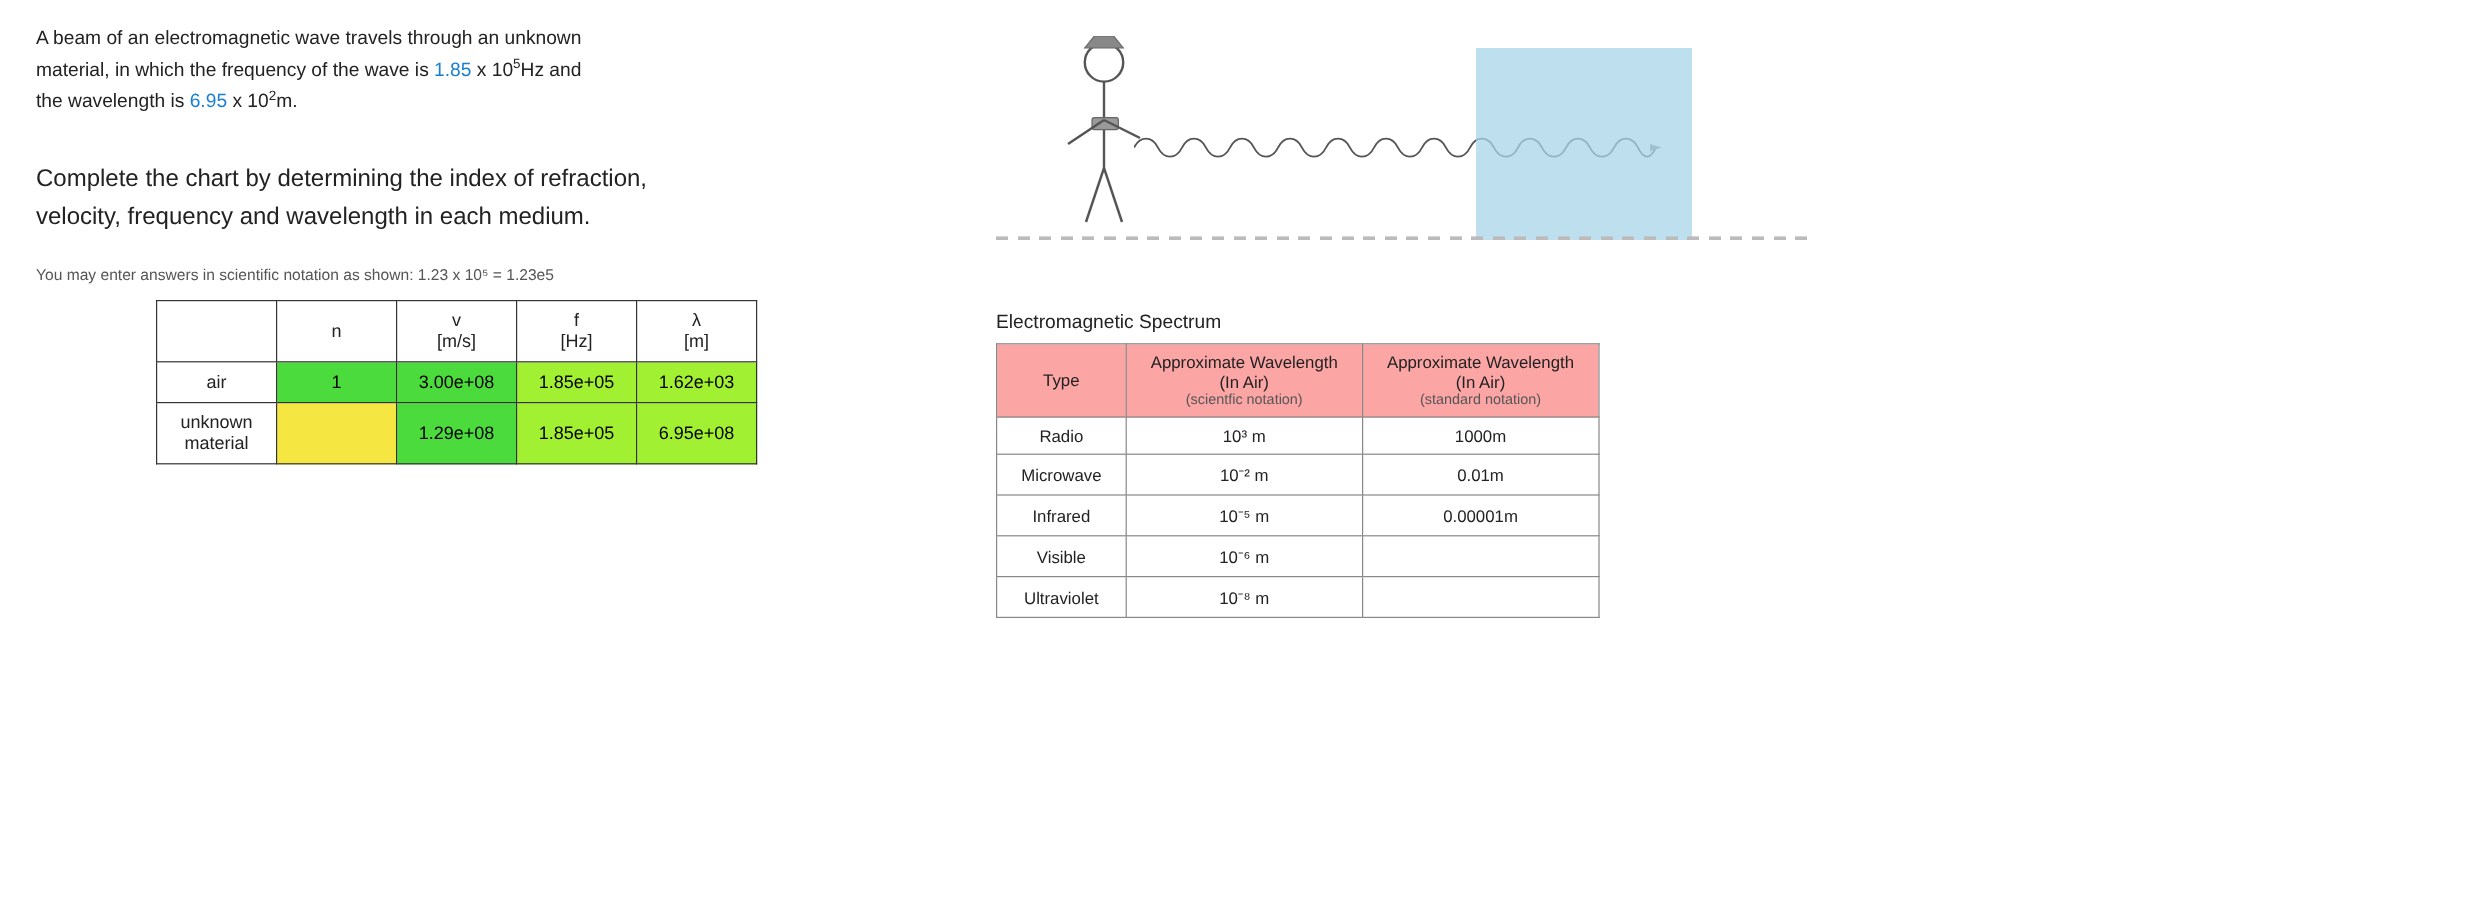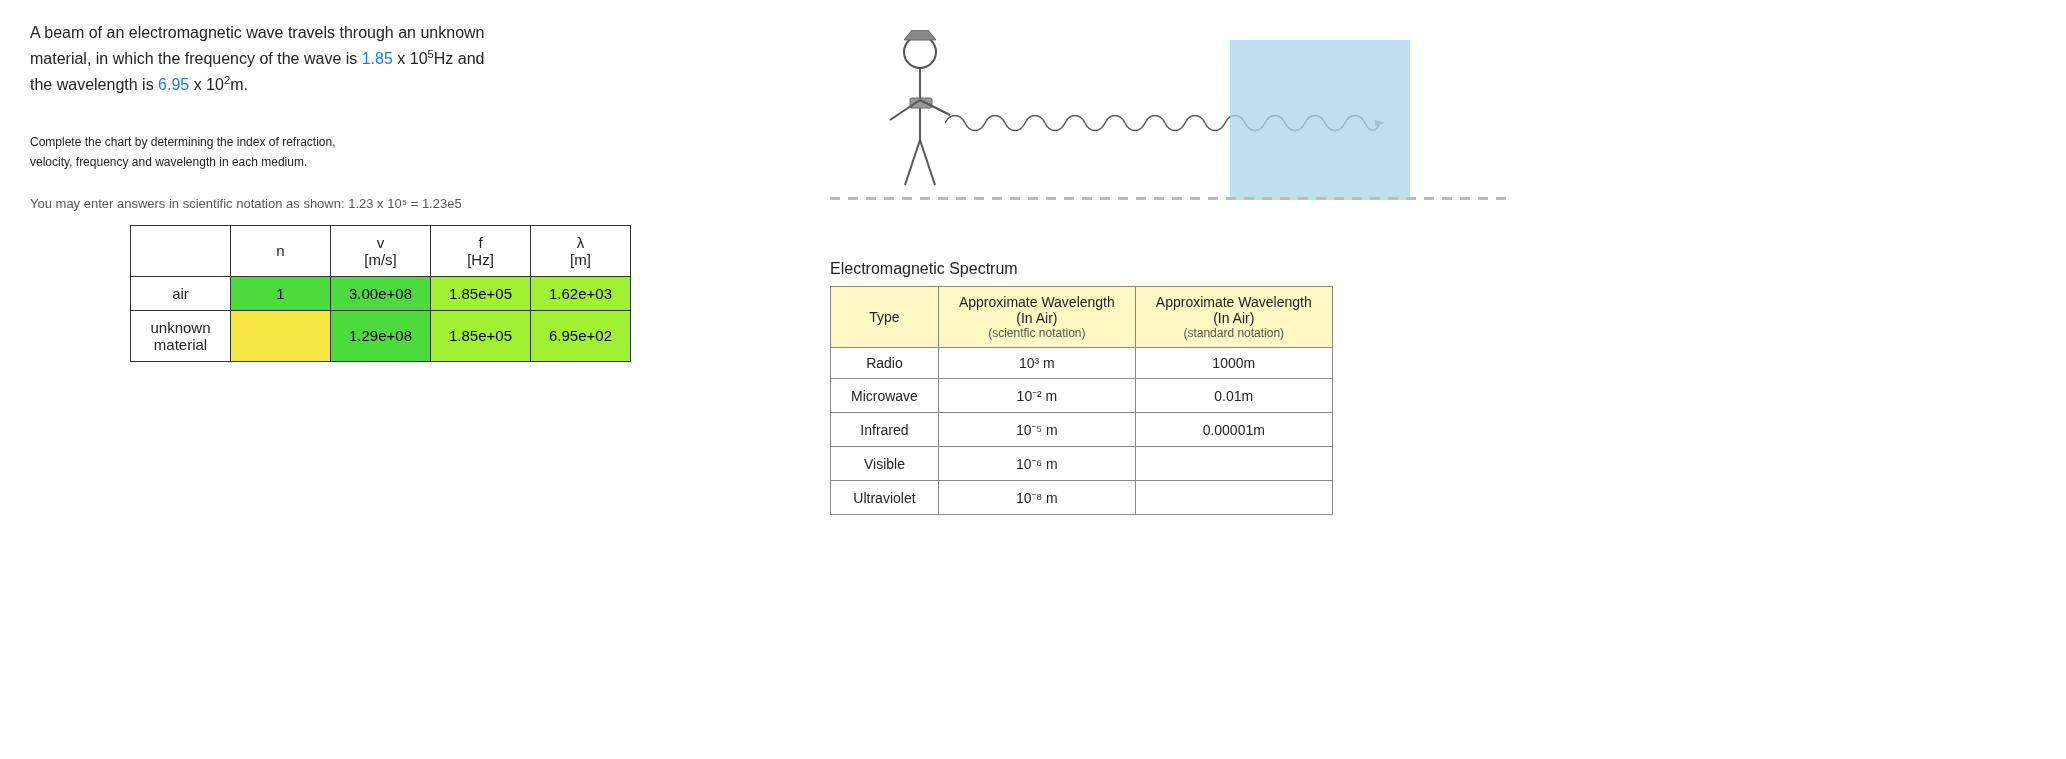--- a/index.html
+++ b/index.html
@@ -25,21 +25,21 @@
       flex-direction: column;
       align-items: flex-start;
     }
     .problem-text {
       font-size: 16px;
       line-height: 1.6;
       margin-bottom: 36px;
     }
     .highlight-blue { color: #1a7fd4; font-weight: normal; }
     .complete-text {
-      font-size: 12px;
+      font-size: 20px;
       line-height: 1.6;
       margin-bottom: 24px;
     }
     .notation-hint {
       font-size: 13px;
       color: #555;
       margin-bottom: 14px;
     }
     
     .data-table {
@@ -98,21 +98,21 @@
       font-size: 14px;
     }
     .spectrum-table th, .spectrum-table td {
       border: 1.5px solid #888;
       padding: 7px 20px;
       text-align: center;
     }
     .spectrum-table th {
       font-weight: normal;
       font-size: 14px;
-      background: #fef9c3;
+      background: #fca5a5;
     }
     .spectrum-table th small {
       font-size: 12px;
       color: #555;
       display: block;
     }
     sup { font-size: 0.7em; }
   </style>
 </head>
 <body>
@@ -158,21 +158,21 @@
           <td class="cell-green-bright">1</td>
           <td class="cell-green-bright">3.00e+08</td>
           <td class="cell-green-lime">1.85e+05</td>
           <td class="cell-green-lime">1.62e+03</td>
         </tr>
         <tr>
           <td>unknown<br>material</td>
           <td class="cell-yellow"></td>
           <td class="cell-green-bright">1.29e+08</td>
           <td class="cell-green-lime">1.85e+05</td>
-          <td class="cell-green-lime">6.95e+02</td>
+          <td class="cell-green-lime">6.95e+08</td>
         </tr>
       </tbody>
     </table>
   </div>
 
   <div class="right-col">
 
     <div class="diagram-area">
 
       <svg style="position:absolute;left:50px;top:10px;" width="80" height="190">

